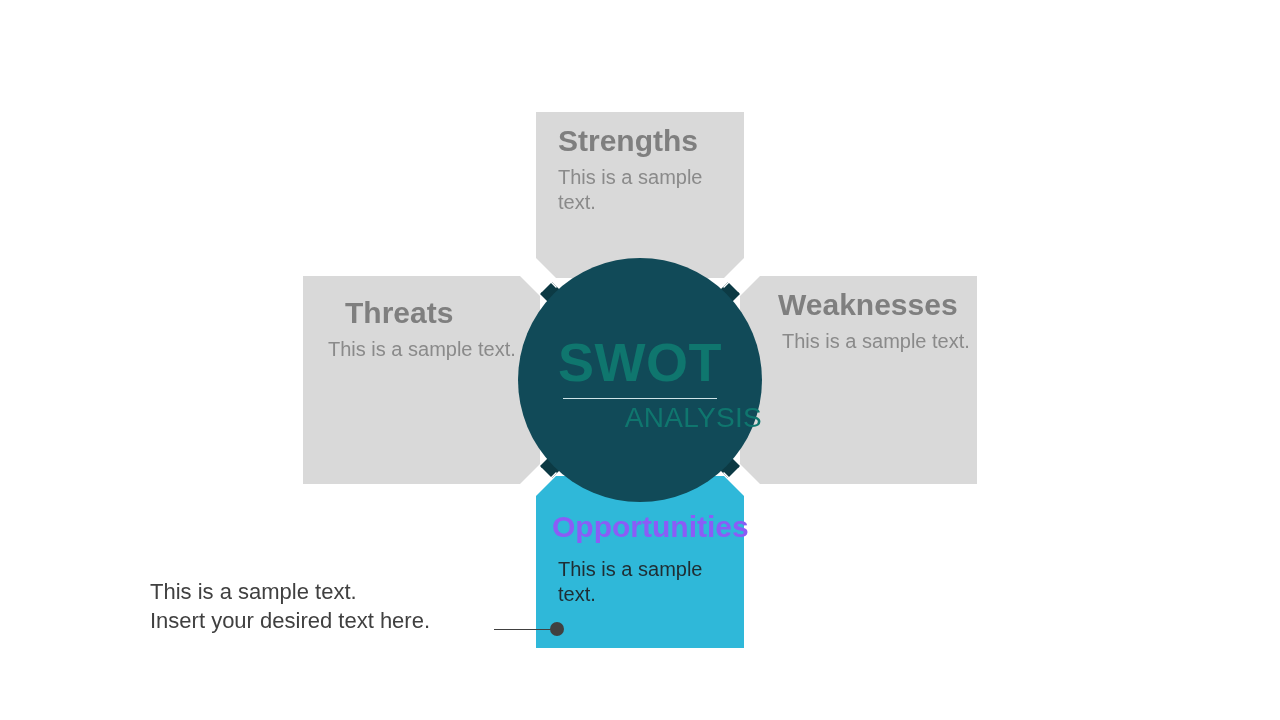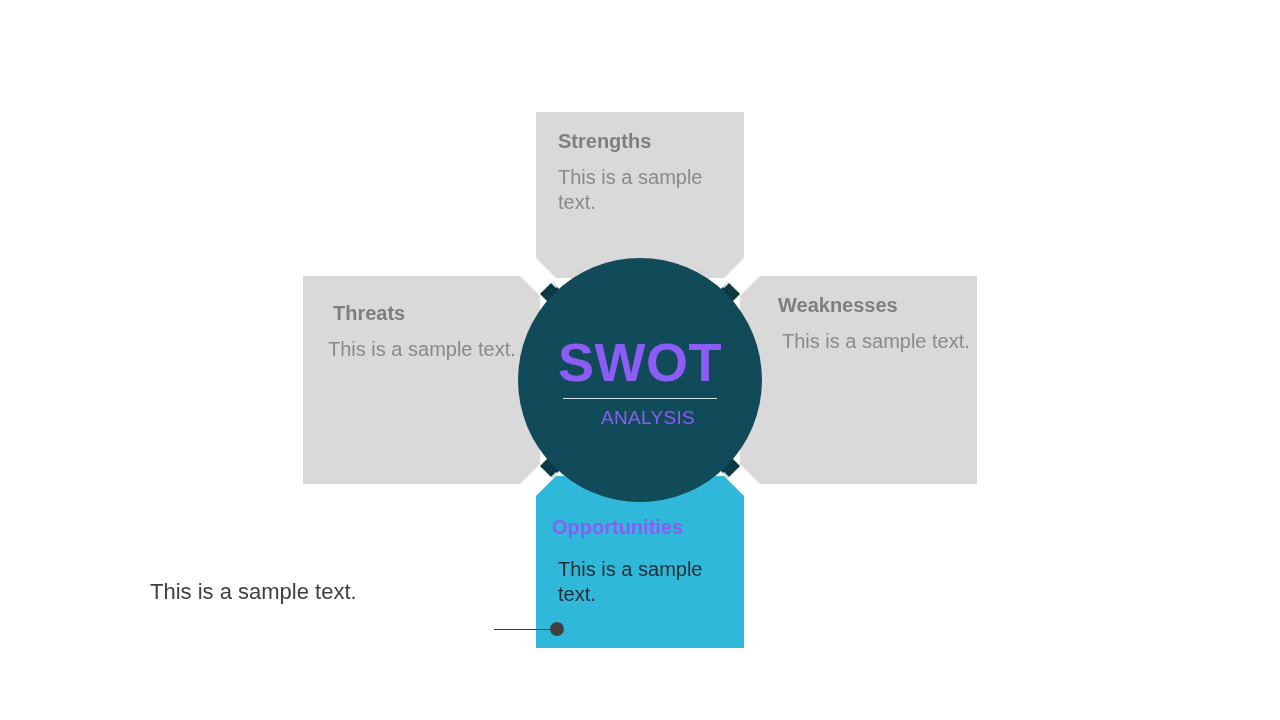--- a/index.html
+++ b/index.html
@@ -20,56 +20,56 @@
     .shapes {
       position: absolute;
       left: 0;
       top: 0;
     }
     .block {
       position: absolute;
     }
     .block .title {
       font-weight: bold;
-      font-size: 20px;
+      font-size: 30px;
       line-height: 30px;
       margin: 0;
       white-space: nowrap;
     }
     .block .body {
       font-size: 20px;
       line-height: 25px;
       margin: 0;
     }
     .gray-text .title { color: #7f7f7f; }
     .gray-text .body { color: #8a8a8a; }
     .dark-text .title { color: #8b5cf6; }
     .dark-text .body { color: #1f2d33; }
 
     #strengths { left: 558px; top: 126px; width: 180px; }
     #strengths .body { margin-top: 9px; }
 
     #threats { left: 329px; top: 298px; width: 190px; }
-    #threats .title { margin-left: 4px; }
+    #threats .title { margin-left: 16px; }
     #threats .body { margin-top: 9px; margin-left: -1px; }
 
     #weaknesses { left: 778px; top: 290px; width: 195px; }
     #weaknesses .body { margin-top: 9px; margin-left: 4px; }
 
     #opportunities { left: 552px; top: 512px; width: 190px; }
     #opportunities .body { margin-top: 15px; margin-left: 6px; }
 
     .center {
       position: absolute;
       left: 518px;
       top: 258px;
       width: 244px;
       height: 244px;
       text-align: center;
-      color: #8b5cf6;
+      color: #0f766e;
     }
     .center .swot {
       position: absolute;
       left: 0;
       right: 0;
       top: 74px;
       font-weight: bold;
       font-size: 54px;
       line-height: 60px;
       letter-spacing: 0.5px;
@@ -80,23 +80,24 @@
       width: 154px;
       top: 140px;
       height: 1px;
       background: #cfe3e8;
     }
     .center .analysis {
       position: absolute;
       left: 16px;
       right: 0;
       top: 146px;
-      font-size: 19px;
+      font-size: 28px;
       line-height: 28px;
       letter-spacing: 0.3px;
+      text-align: right;
     }
 
     .note {
       position: absolute;
       left: 150px;
       top: 577px;
       color: #404040;
       font-size: 22px;
       line-height: 29px;
     }
@@ -180,17 +181,18 @@
   </div>
 
   <div class="center">
     <div class="swot">SWOT</div>
     <div class="divider"></div>
     <div class="analysis">ANALYSIS</div>
   </div>
 
   <div class="note">
     <div>This is a sample text.</div>
+    <div>Insert your desired text here.</div>
   </div>
   <div class="connector"></div>
   <div class="connector-dot"></div>
 
 </div>
 
 </body></html>

